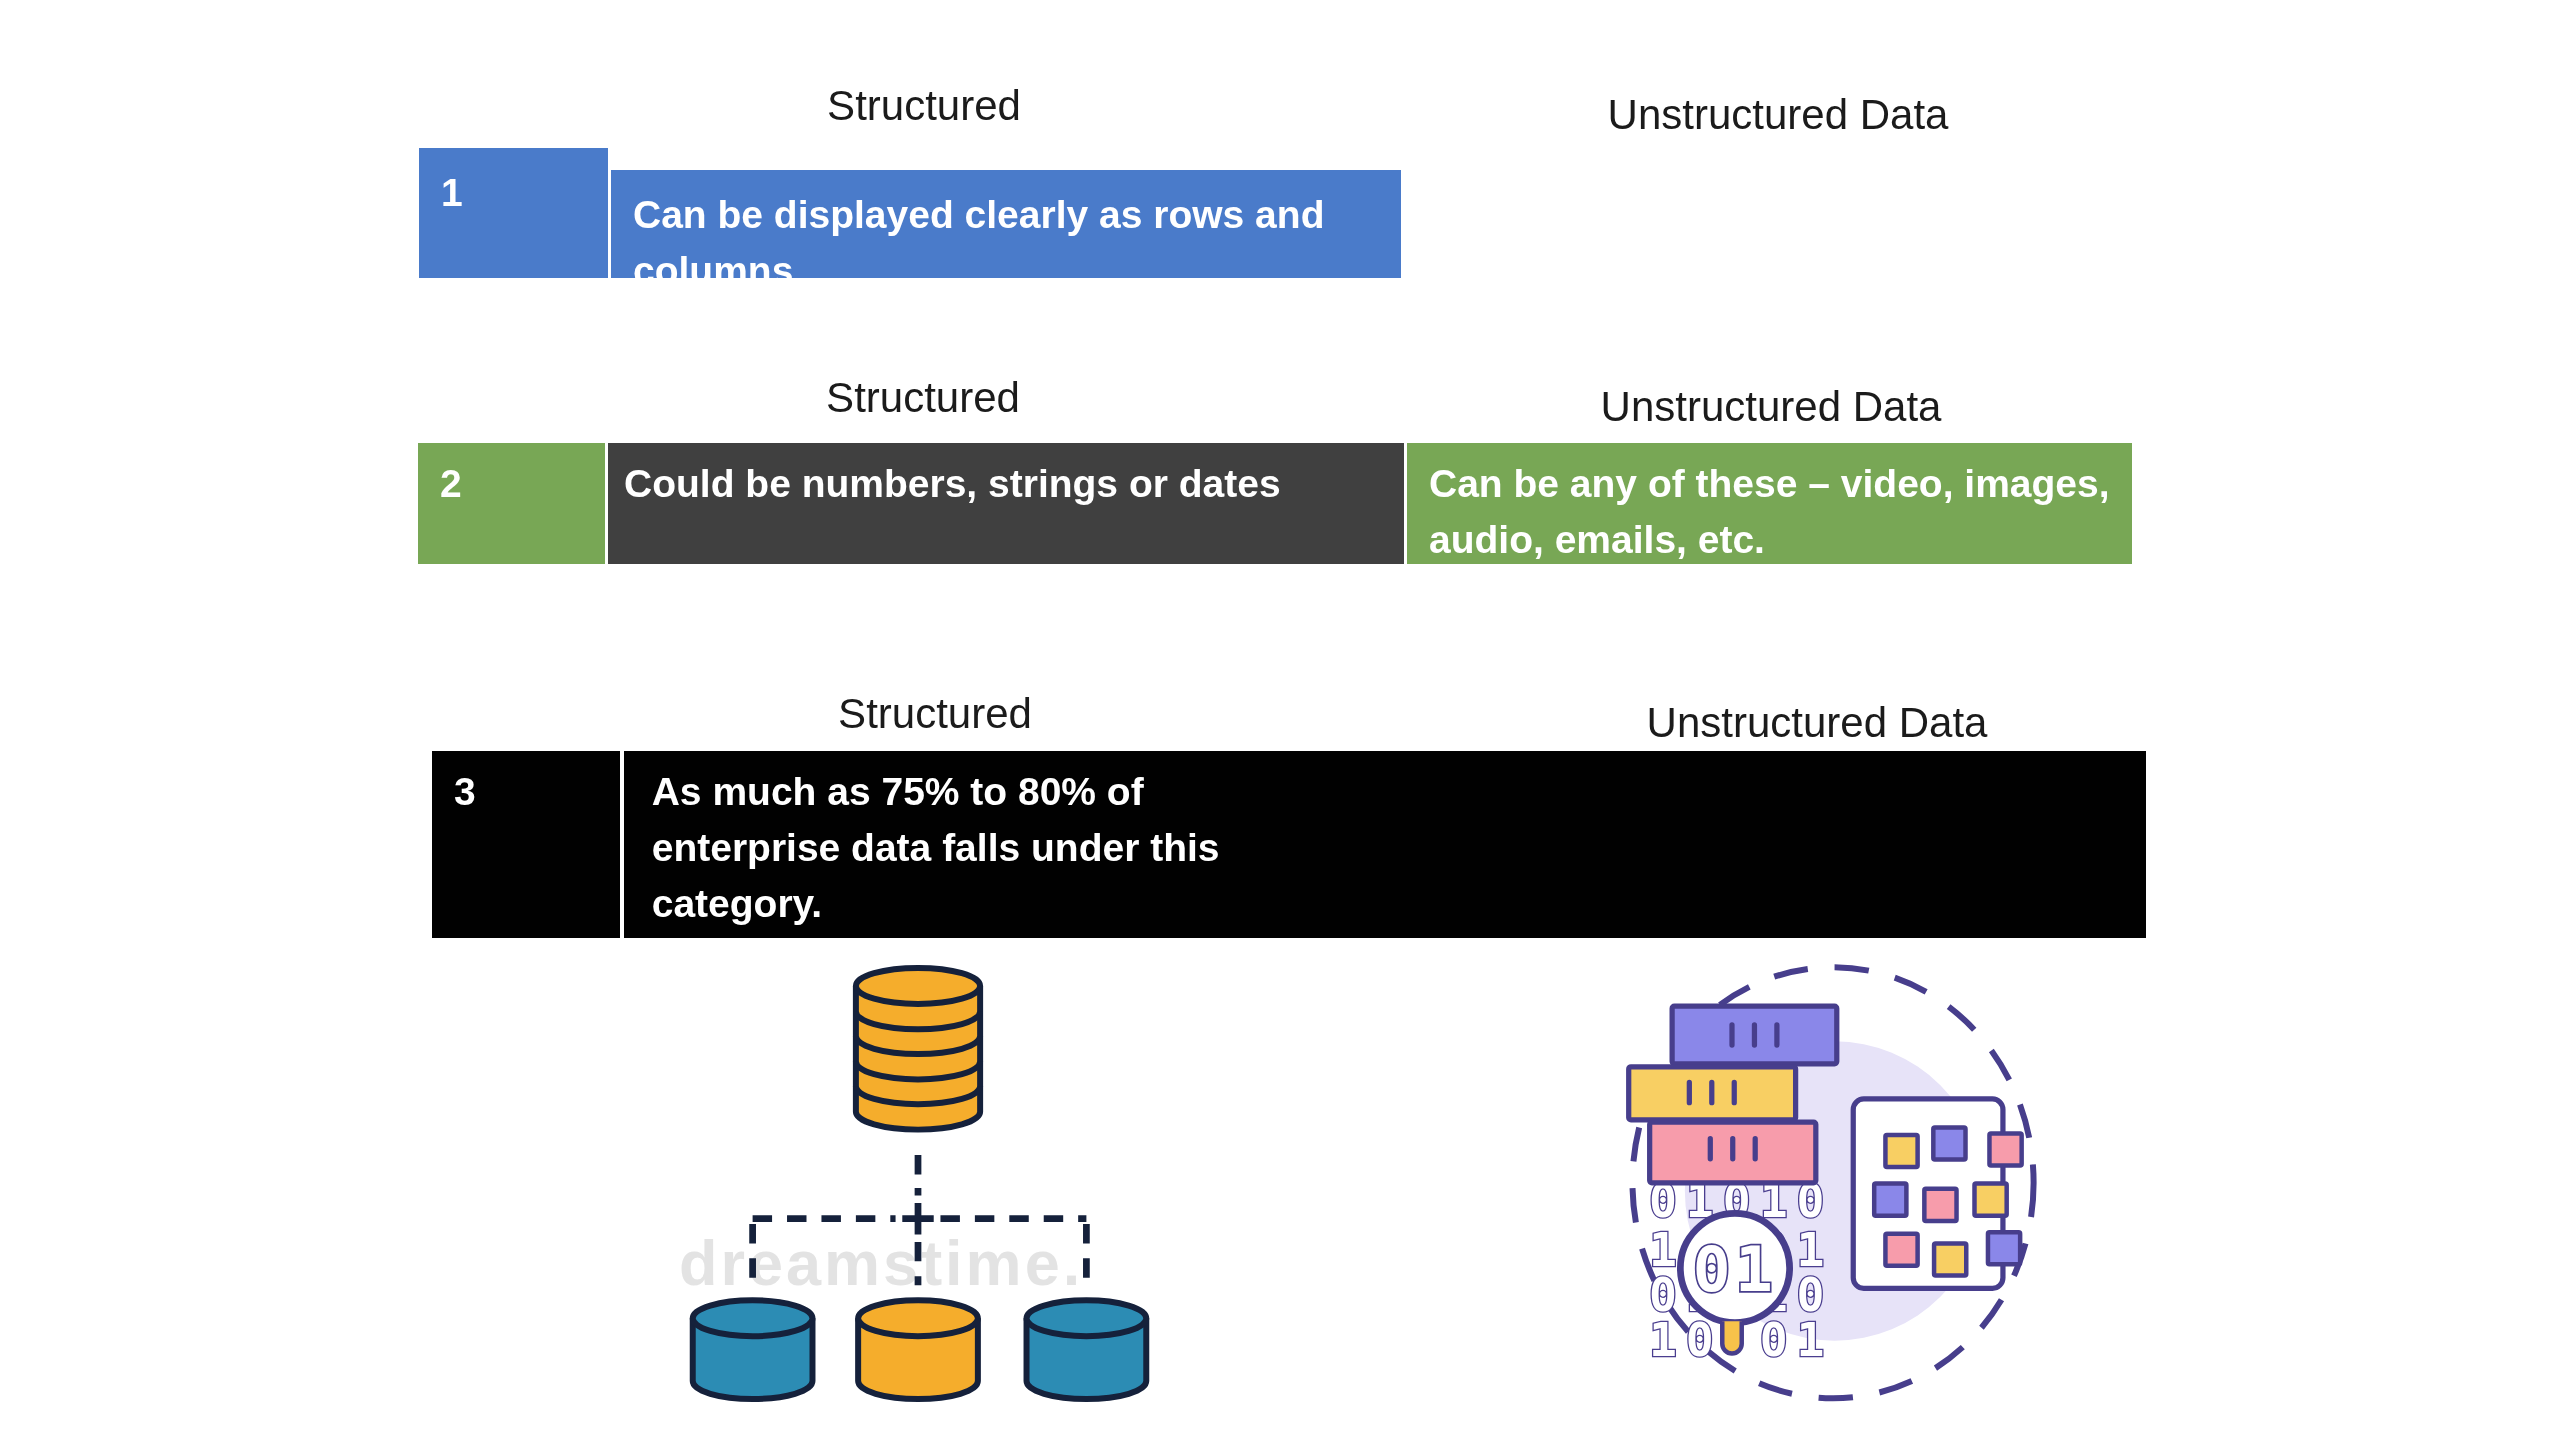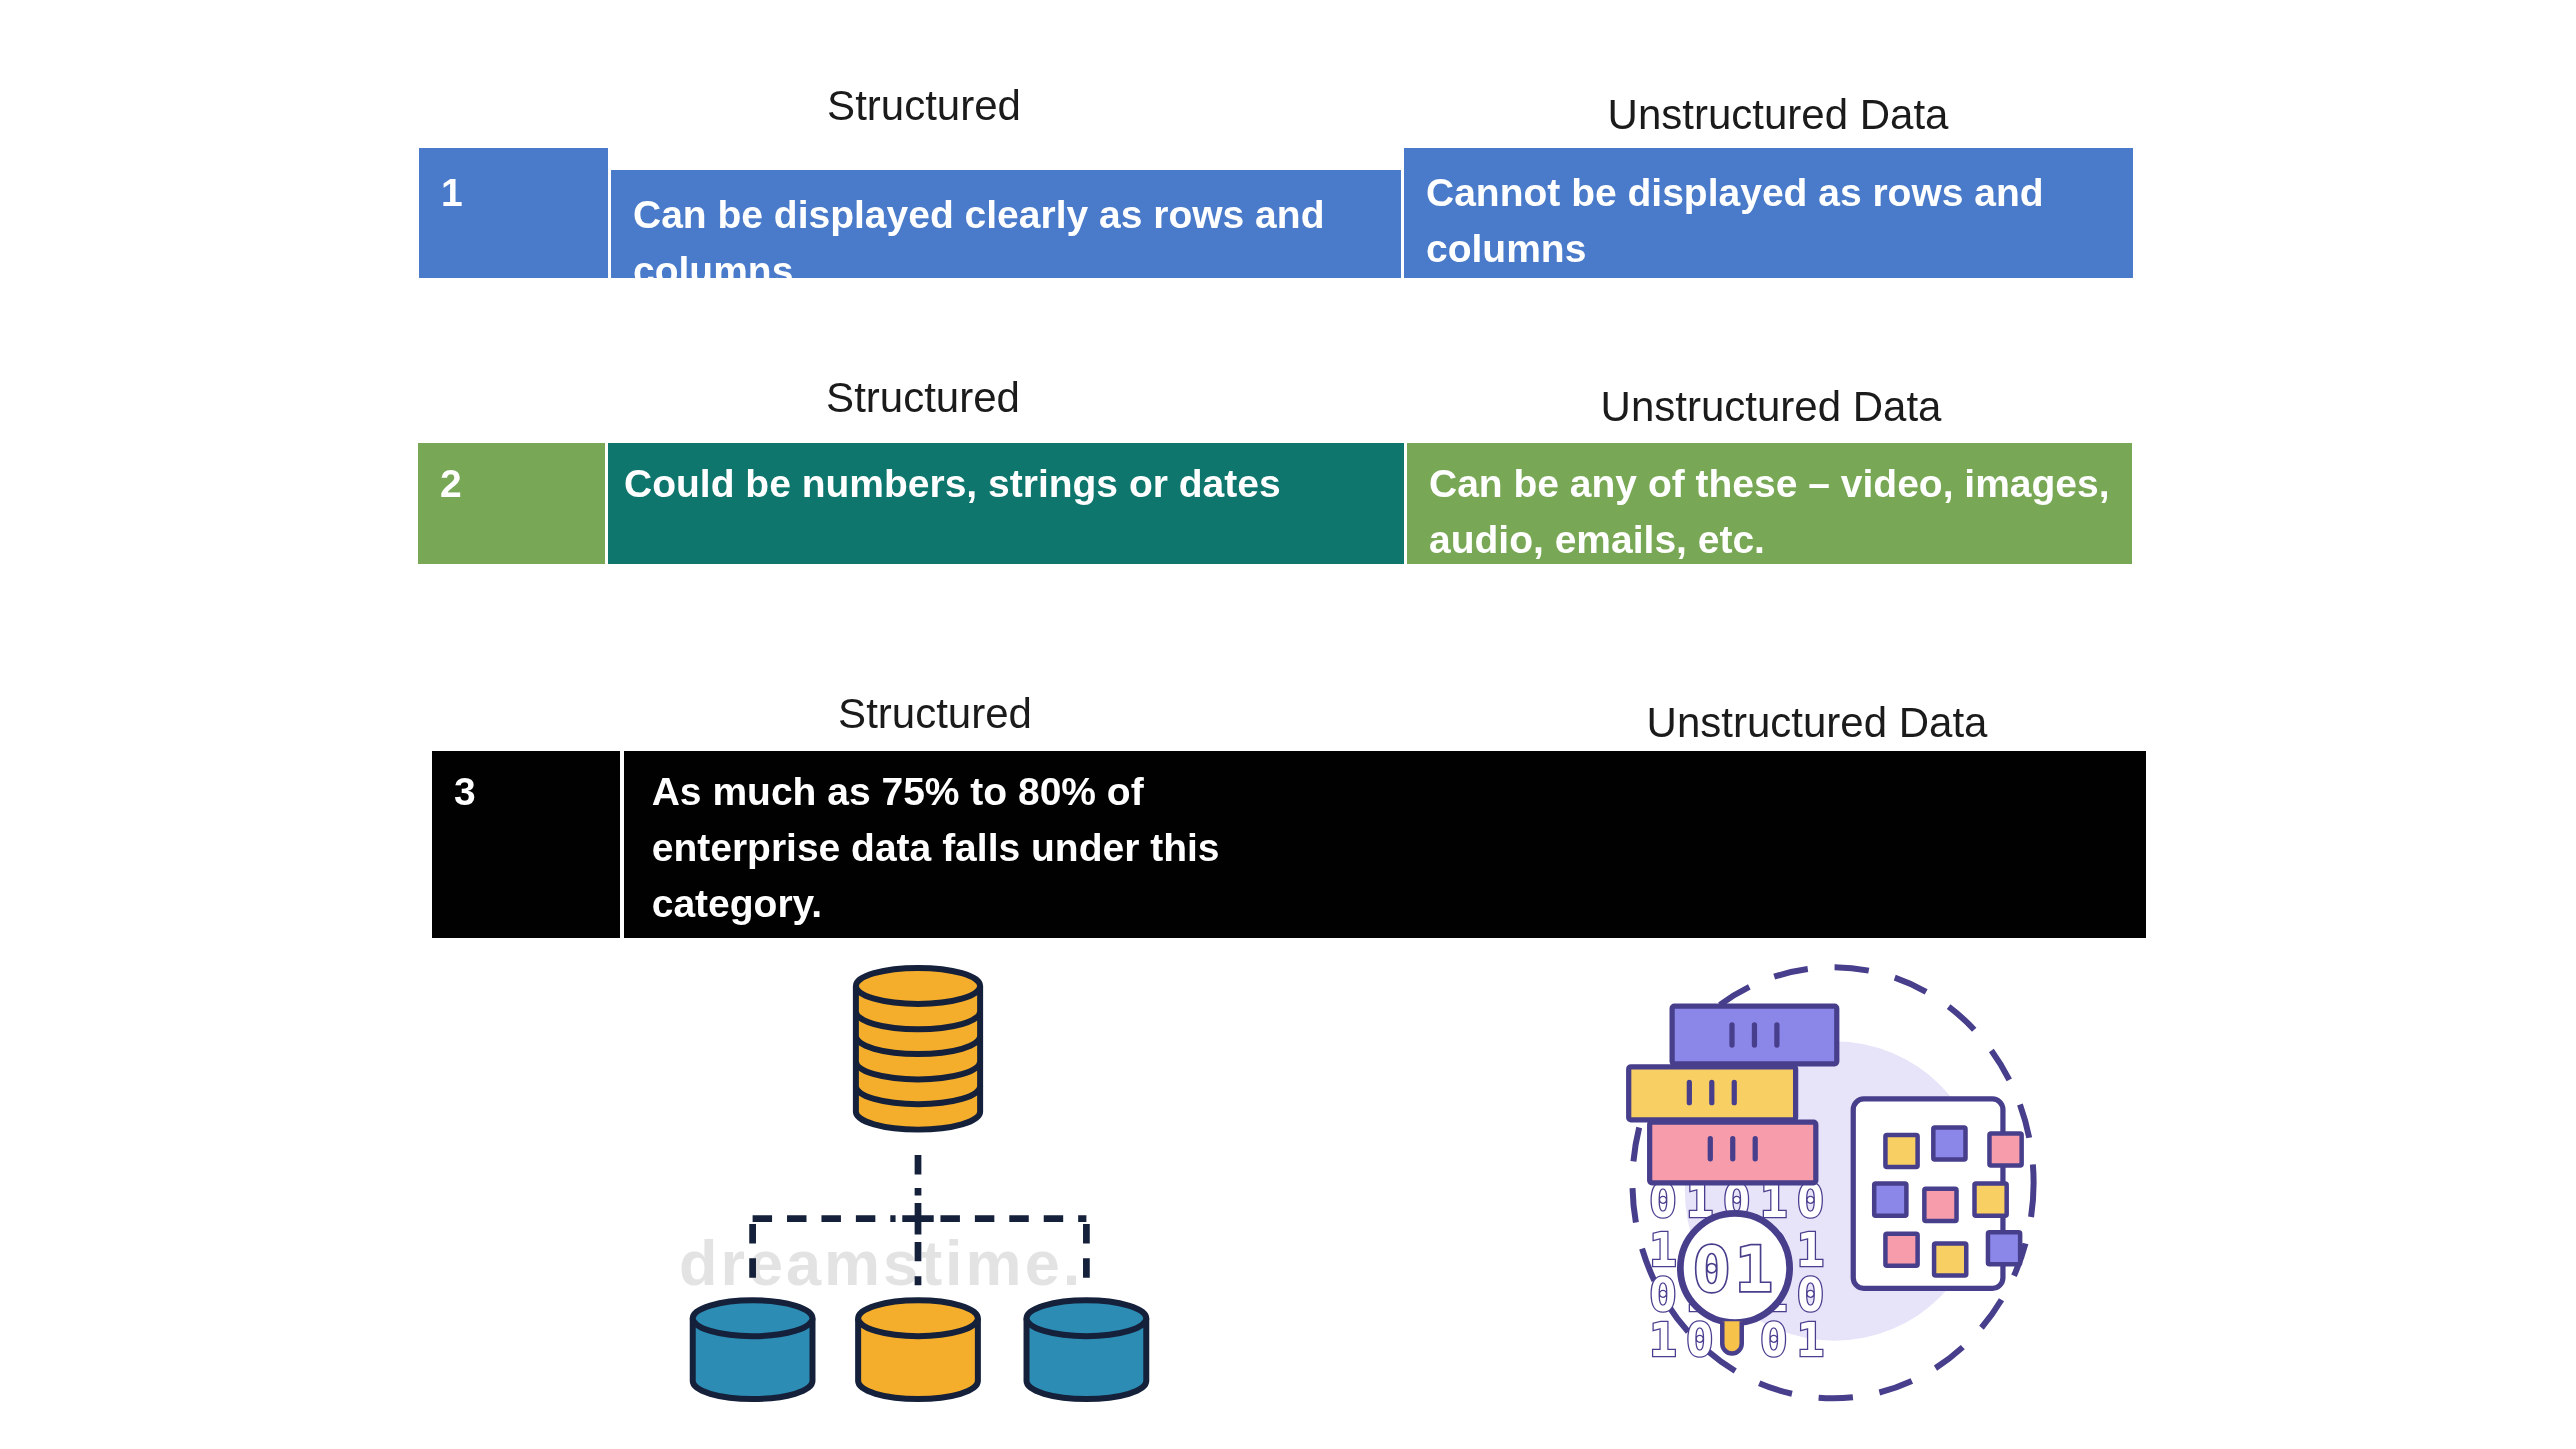--- a/index.html
+++ b/index.html
@@ -28,30 +28,28 @@
 
 <div class="canvas">
 
   <div class="hdr" style="left:924px;top:82px">Structured</div>
   <div class="hdr" style="left:1778px;top:91px">Unstructured Data</div>
 
   <div class="tbl t1">
     <div class="cell num" style="background: rgb(74, 123, 202);">1</div>
     <div class="cell colA" style="background: rgb(74, 123, 202); margin-top: 22px;">Can be displayed clearly as rows and
 columns.</div>
-    <div class="cell colB" style="background: rgb(74, 123, 202);">Cannot be displayed as rows and
-columns</div>
   </div>
 
   <div class="hdr" style="left:923px;top:374px">Structured</div>
   <div class="hdr" style="left:1771px;top:383px">Unstructured Data</div>
 
   <div class="tbl t2">
     <div class="cell num" style="background: rgb(120, 167, 85);">2</div>
-    <div class="cell colA" style="background: #0f766e; padding-left: 16px;">Could be numbers, strings or dates</div>
+    <div class="cell colA" style="background: #404040; padding-left: 16px;">Could be numbers, strings or dates</div>
     <div class="cell colB" style="background: rgb(120, 167, 85);">Can be any of these – video, images,
 audio, emails, etc.</div>
   </div>
 
   <div class="hdr" style="left:935px;top:690px">Structured</div>
   <div class="hdr" style="left:1817px;top:699px">Unstructured Data</div>
 
   <div class="tbl t3">
     <div class="cell num" style="background: rgb(1, 1, 1);">3</div>
     <div class="cell colB" style="background: rgb(1, 1, 1); padding-left: 28px;">As much as 75% to 80% of

